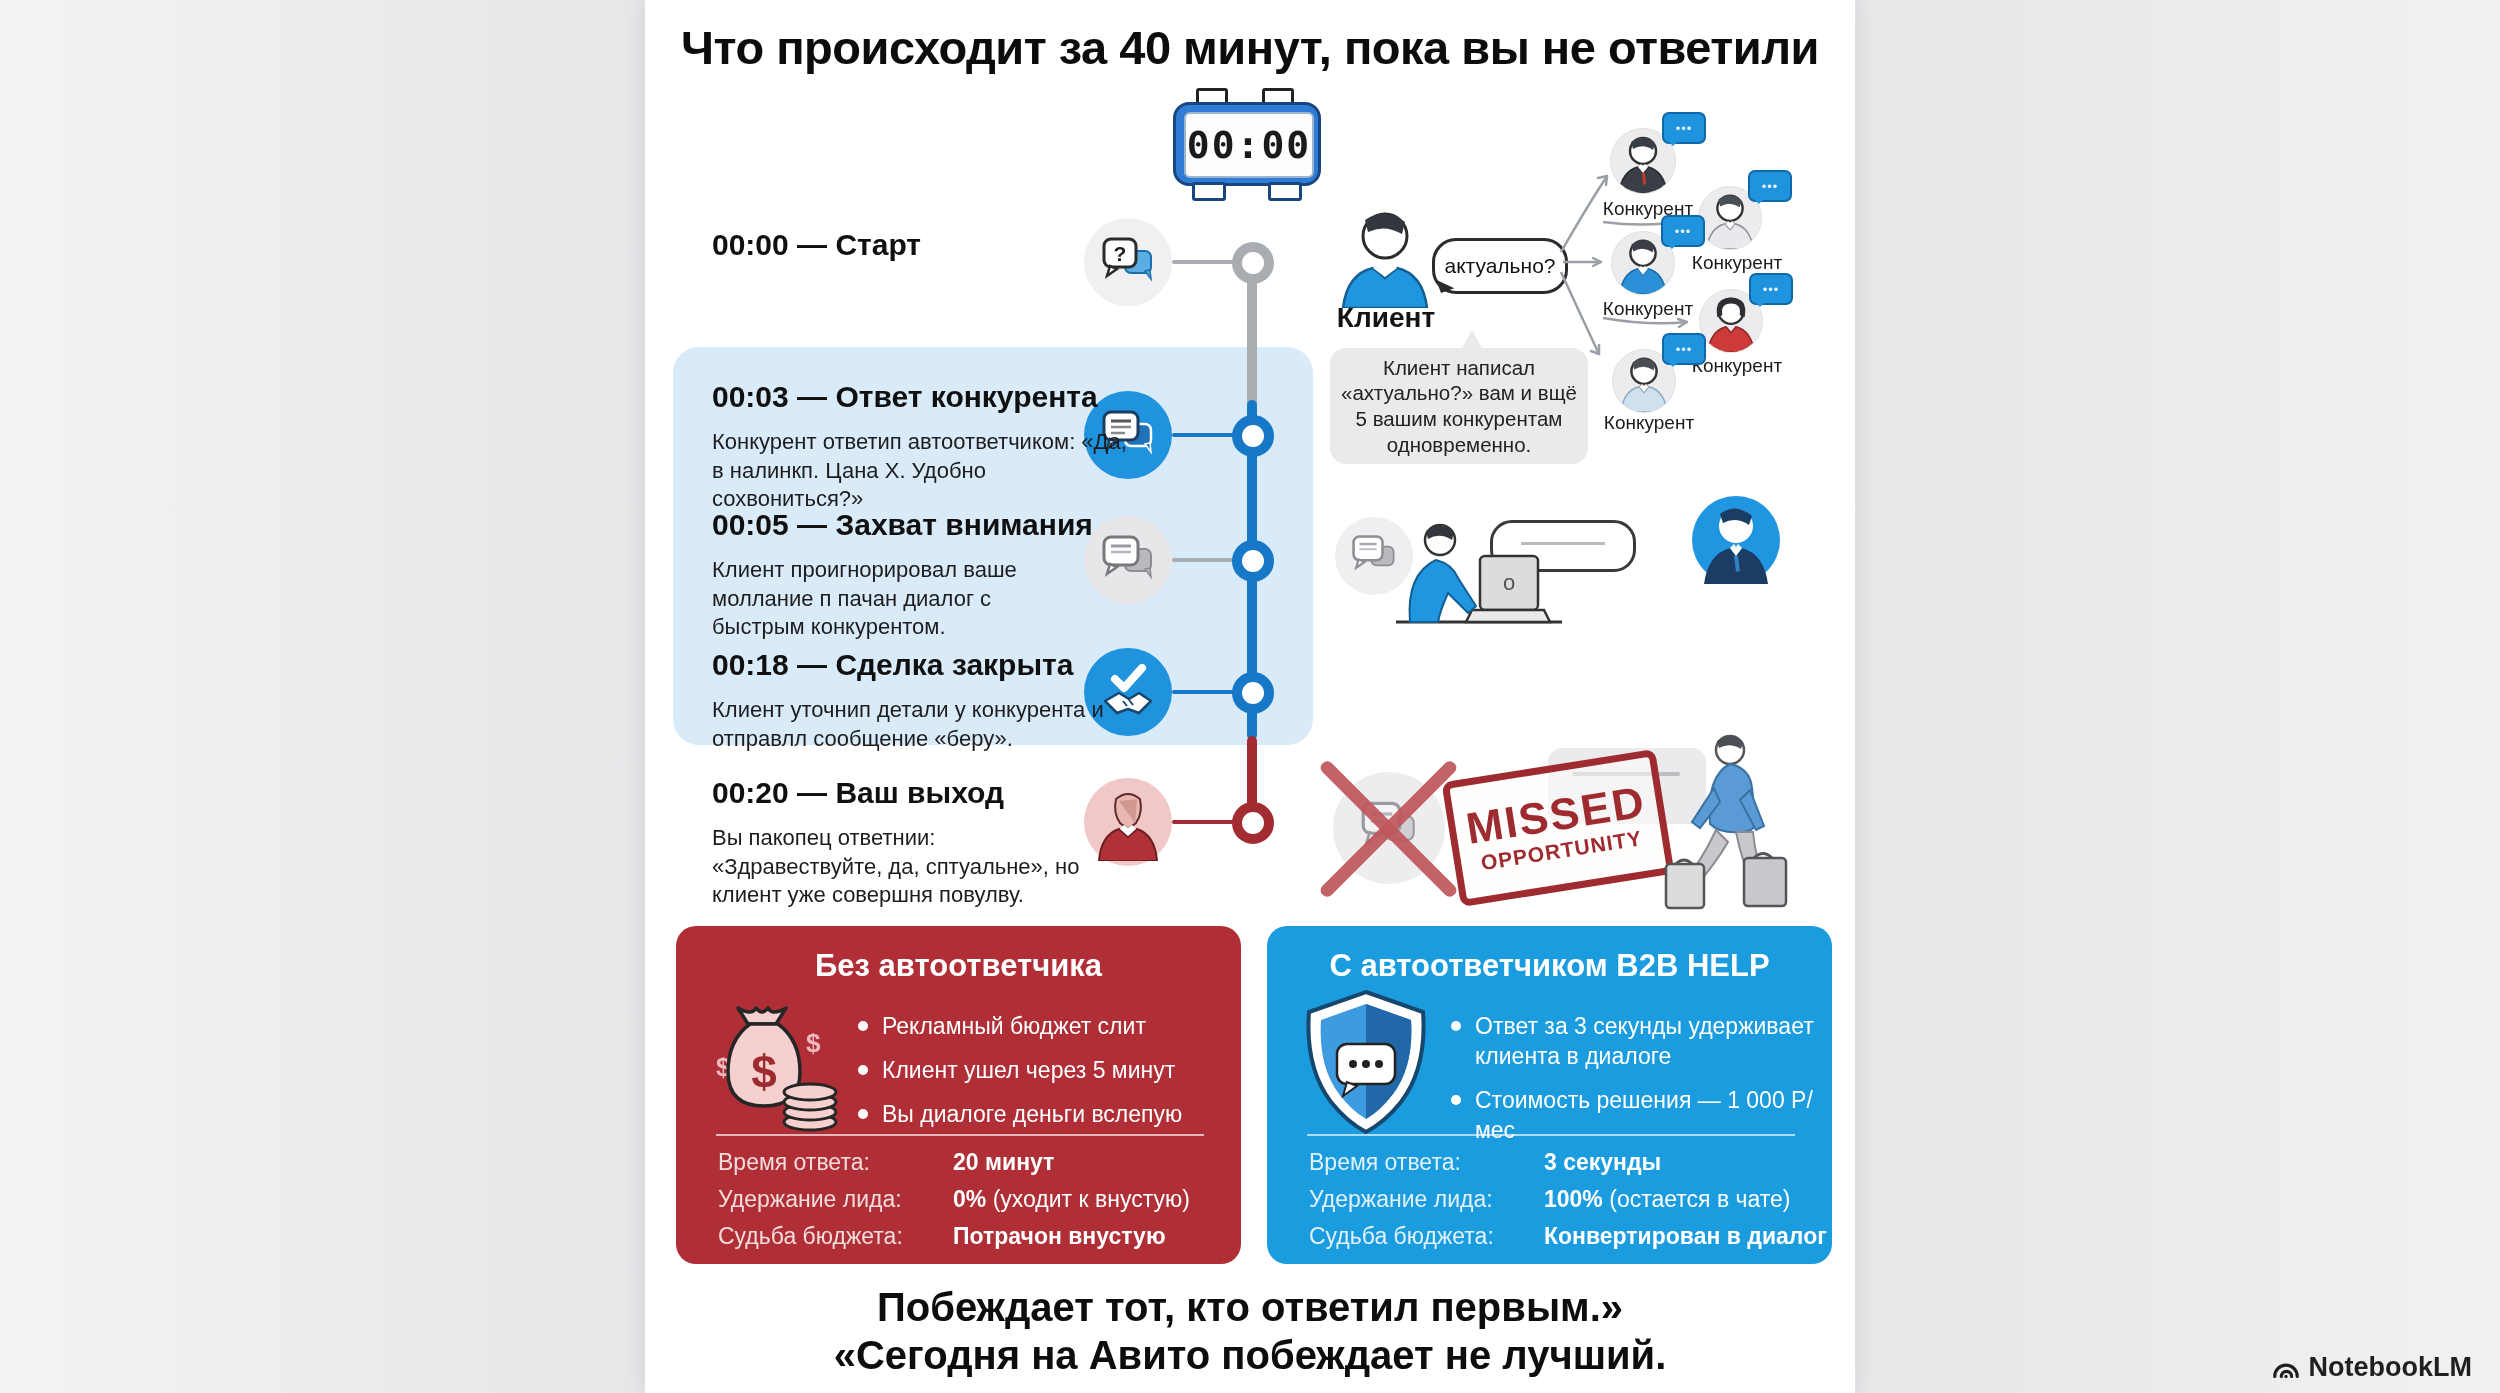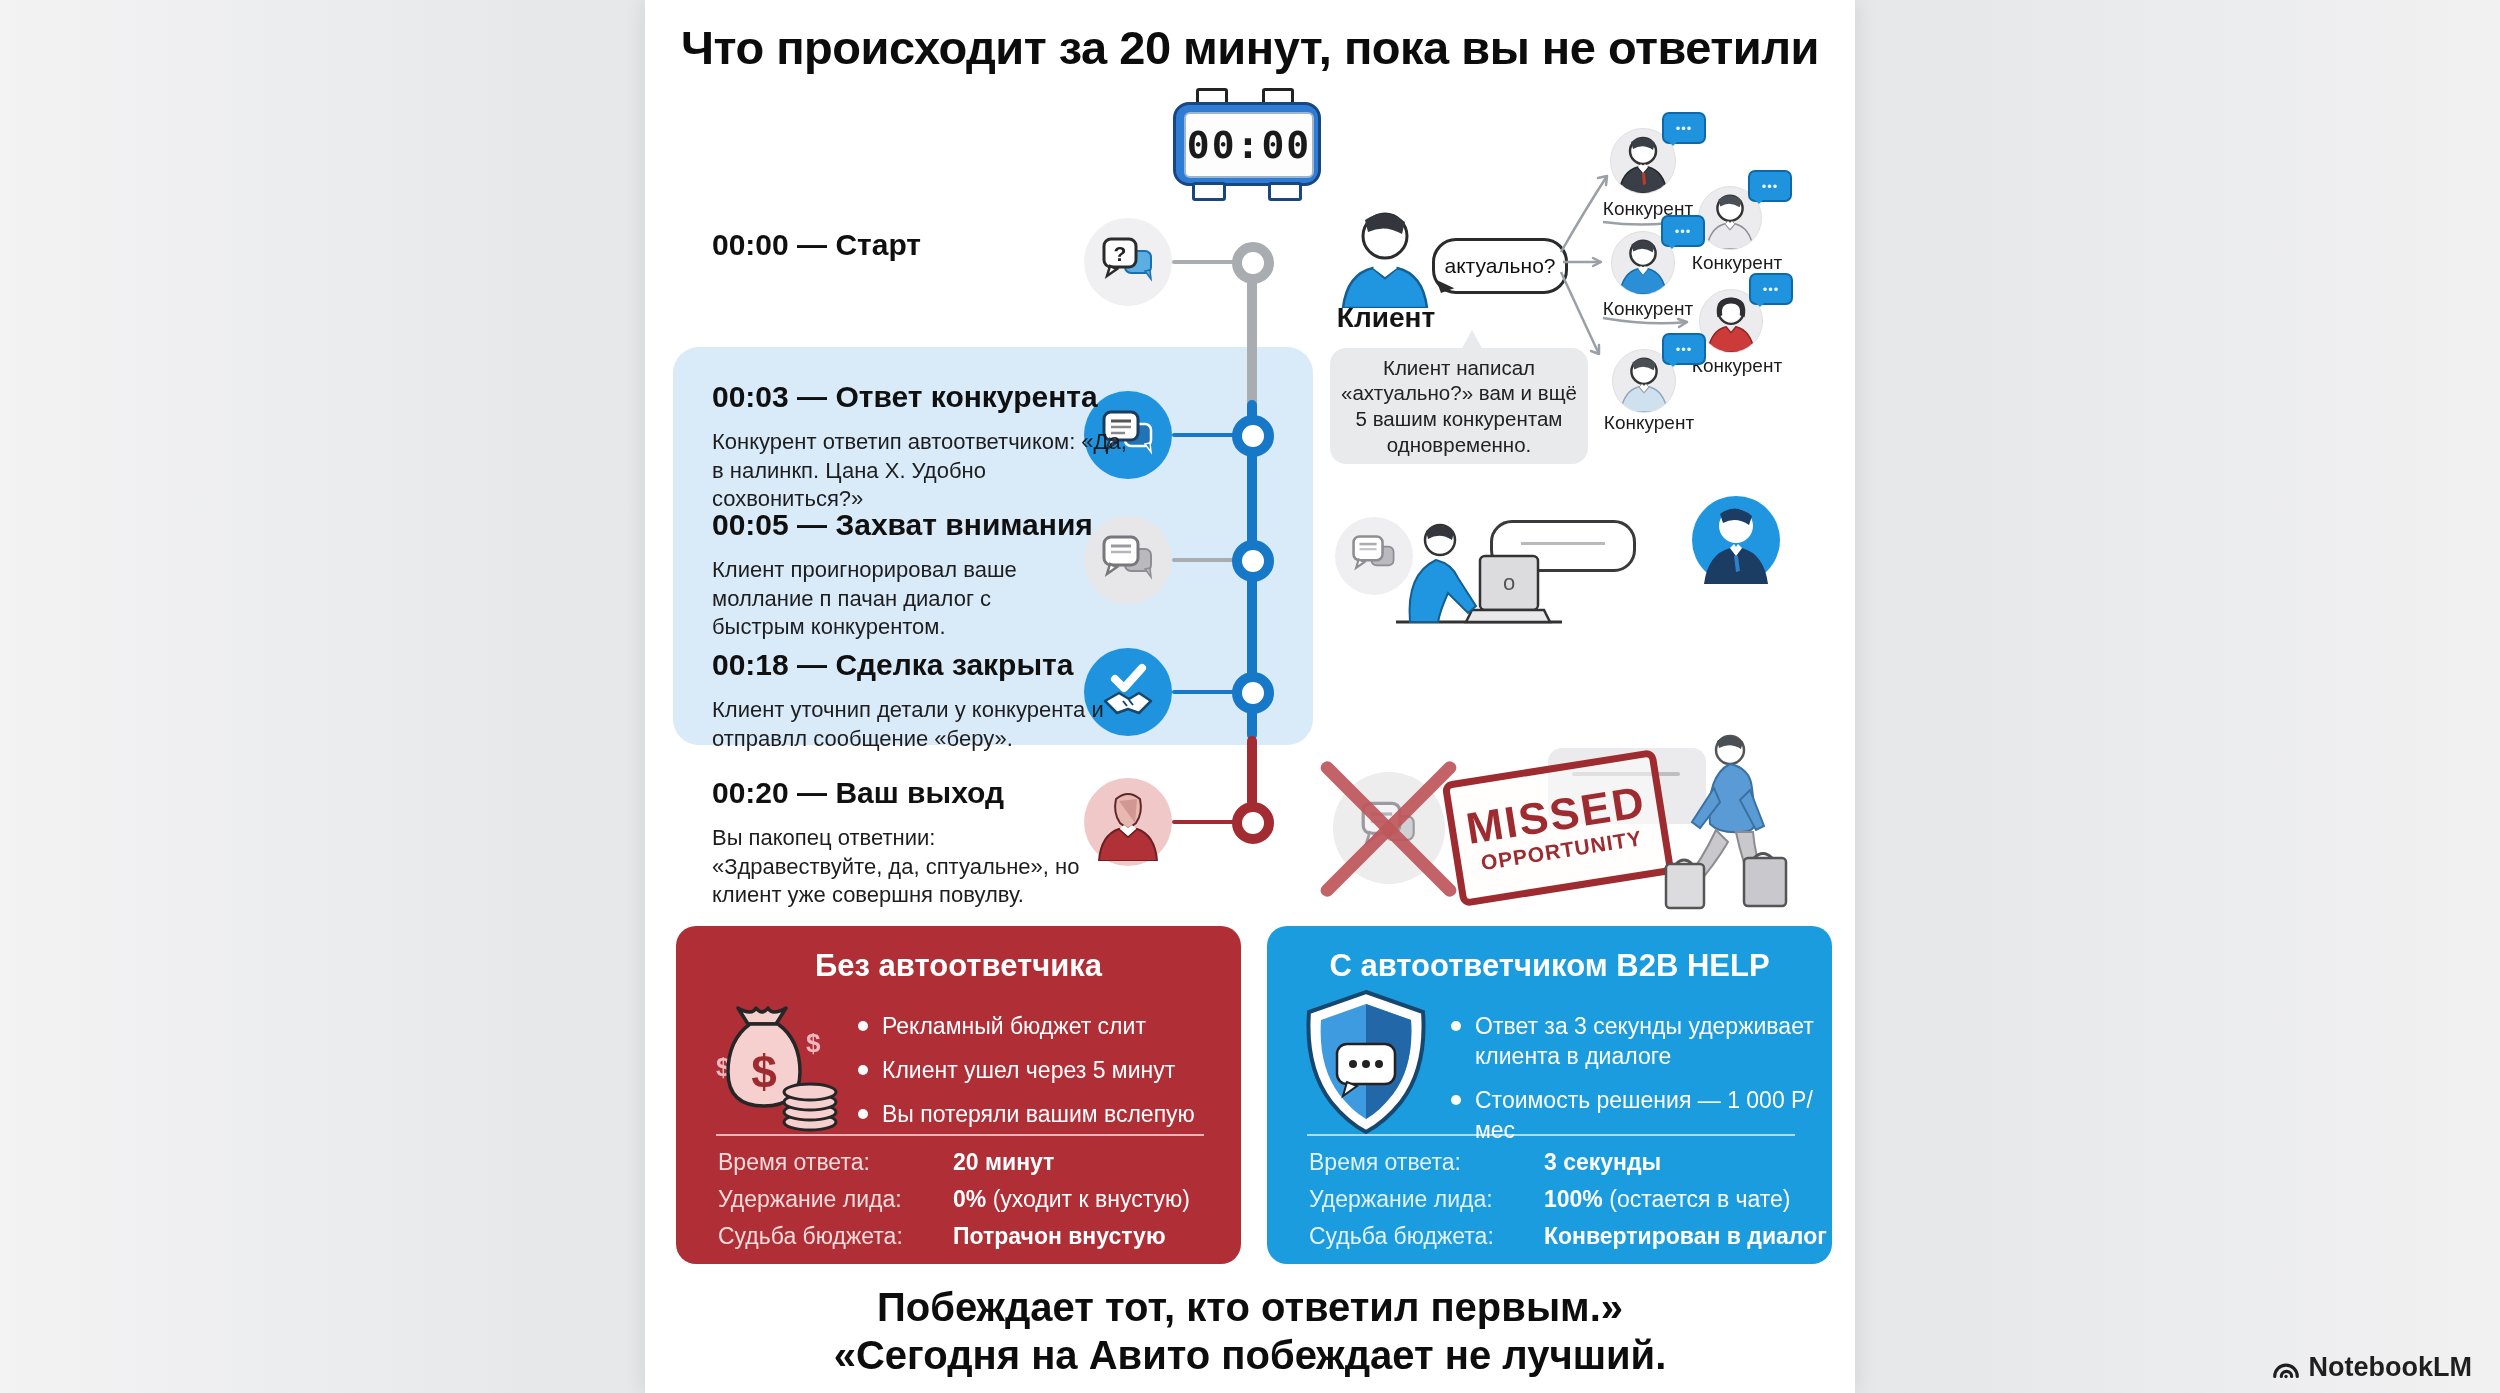--- a/index.html
+++ b/index.html
@@ -73,21 +73,21 @@
   .footer-quote{left:645px;top:1283px;width:1210px;text-align:center;font-size:40px;font-weight:bold;
                 line-height:1.2;color:#0d0d0d;}
   .watermark{right:28px;bottom:10px;display:flex;align-items:center;gap:8px;font-size:27px;font-weight:600;color:#1f1f1f;}
 </style>
 </head>
 <body>
 
 <div class="stage">
   <div class="panel abs"></div>
 
-  <div class="abs page-title">Что происходит за 20 минут, пока вы не ответили</div>
+  <div class="abs page-title">Что происходит за 40 минут, пока вы не ответили</div>
 
   <div class="abs clock-btn" style="left:1196px;"></div>
   <div class="abs clock-btn" style="left:1262px;"></div>
   <div class="abs clock-body"></div>
   <div class="abs clock-foot" style="left:1192px;"></div>
   <div class="abs clock-foot" style="left:1268px;"></div>
   <div class="abs clock-screen">
     <span class="clock-display">00:00</span>
   </div>
 
@@ -342,21 +342,21 @@
           <ellipse cx="108" cy="128" rx="26" ry="8"></ellipse>
             <ellipse cx="108" cy="118" rx="26" ry="8"></ellipse>
           <ellipse cx="108" cy="108" rx="26" ry="8"></ellipse>
             <ellipse cx="108" cy="98" rx="26" ry="8"></ellipse>
         </g>
       </svg>
     </div>
     <ul class="bullets" style="left:170px;top:74px;width:370px;">
       <li>Рекламный бюджет слит</li>
       <li>Клиент ушел через 5 минут</li>
-      <li>Вы потеряли вашим вслепую</li>
+      <li>Вы диалоге деньги вслепую</li>
     </ul>
     <div class="divider" style="left:40px;width:488px;"></div>
     <div class="stats" style="left:42px;">
       <div class="stat-row">
         <span class="stat-label">Время ответа:</span>
         <span class="stat-value"><b>20 минут</b><span></span></span>
       </div>
       <div class="stat-row">
         <span class="stat-label">Удержание лида:</span>
         <span class="stat-value"><b>0%</b><span> (уходит к внустую)</span></span>

